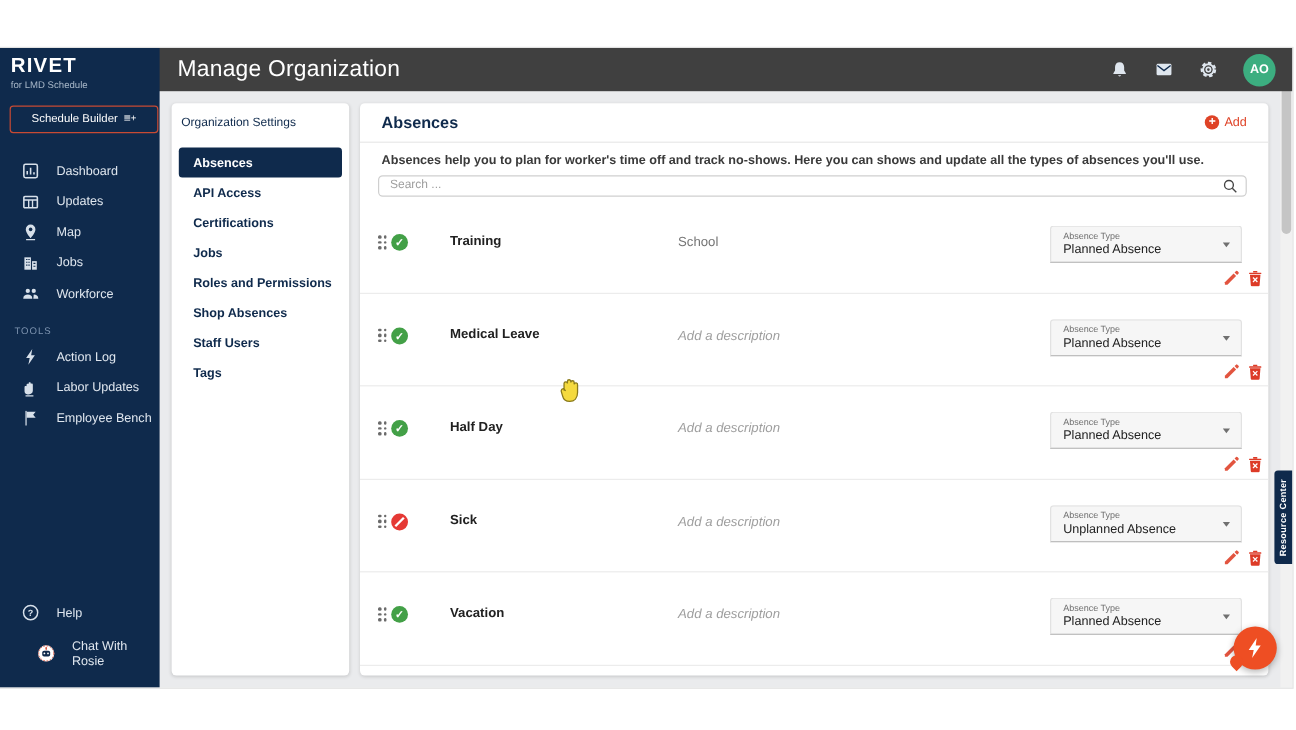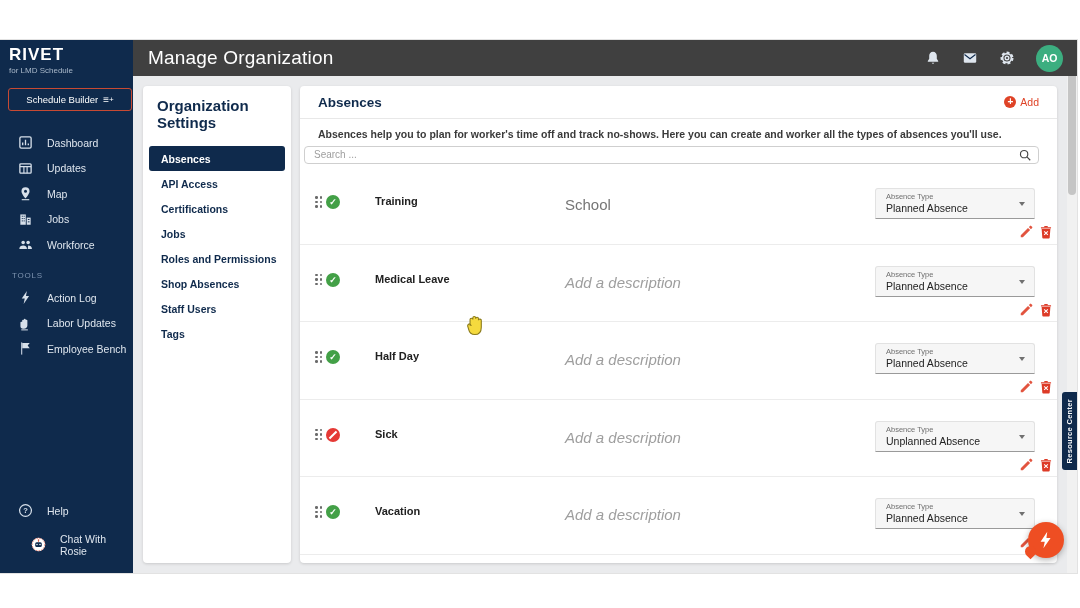--- a/index.html
+++ b/index.html
@@ -28,49 +28,49 @@
   .nav-item .ic{width:15px;height:15px;flex:0 0 15px;display:inline-block;}
   .tools-label{position:absolute;left:12px;top:231px;font-size:8px;color:#7d93af;letter-spacing:.8px;}
   .nav-item.help{position:absolute;left:0;top:458px;width:100%;}
   .nav-item.rosie{position:absolute;left:0;top:492px;width:100%;padding-left:31px;}
   .nav-item.rosie .ic,{width:18px;height:18px;}
 
   
   .main{position:absolute;left:133px;top:36px;right:10px;bottom:0;}
 
   .settings-card{position:absolute;left:10px;top:10px;width:148px;height:477px;background:#fff;border-radius:4px;box-shadow:0 1px 3px rgba(0,0,0,.14);padding-top:11px;}
-  .settings-title{font-size:15px;font-weight:700;color:#0f2a4c;padding-left:14px;}
+  .settings-title{font-size:10px;font-weight:400;color:#0f2a4c;padding-left:8px;}
   .settings-list{list-style:none;margin-top:15px;}
   .settings-item{height:25px;display:flex;align-items:center;padding-left:12px;font-size:10.5px;font-weight:700;color:#0f2a4c;cursor:pointer;border-radius:3px;margin:0 6px;}
   .settings-item.selected{background:#0f2a4c;color:#fff;}
 
   .content-card{position:absolute;left:167px;top:10px;width:757px;height:477px;background:#fff;border-radius:4px;box-shadow:0 1px 3px rgba(0,0,0,.14);overflow:hidden;}
   .content-head{position:absolute;left:18px;right:18px;top:0;height:32px;display:flex;align-items:center;justify-content:space-between;}
   .content-title{font-size:13.5px;font-weight:700;color:#0f2a4c;}
   .add-btn{display:flex;align-items:center;gap:4px;background:none;border:none;color:#df4327;font-size:10.5px;cursor:pointer;}
   .plus-circle{width:12px;height:12px;border-radius:50%;background:#df4327;color:#fff;font-size:10px;line-height:12px;text-align:center;font-weight:700;}
   .head-divider{position:absolute;left:0;right:0;top:32px;border:none;border-top:1px solid #e8e8e8;}
   .content-desc{position:absolute;left:18px;right:18px;top:42px;font-size:10.5px;font-weight:700;color:#3a3a3a;}
-  .searchbar{position:absolute;left:4px;right:18px;top:58px;height:18px;}
+  .searchbar{position:absolute;left:15px;right:18px;top:58px;height:18px;}
   .searchbar input{width:100%;height:100%;border:1px solid #cfcfcf;border-radius:4px;padding:0 28px 0 9px;font-size:10px;color:#444;outline:none;}
   .searchbar input::placeholder{color:#9e9e9e;}
   .search-icon{position:absolute;right:7px;top:4px;width:14px;height:14px;}
 
   
   .rows{position:absolute;left:0;right:0;top:81px;bottom:0;}
   .abs-row{position:relative;height:77.5px;border-bottom:1px solid #ececec;}
   .drag{position:absolute;left:15px;top:29px;display:grid;grid-template-columns:2.5px 2.5px;grid-auto-rows:2.5px;gap:2px;cursor:grab;}
   .drag i{width:2.5px;height:2.5px;background:#6b6b6b;border-radius:50%;}
   .status-icon{position:absolute;left:26px;top:28px;width:14px;height:14px;border-radius:50%;}
   .status-planned{background:#43a047;}
   .status-planned::before{content:"\2713";position:absolute;left:0;top:0;width:14px;height:14px;line-height:14px;text-align:center;color:#fff;font-size:9px;font-weight:700;}
   .status-unplanned{background:#e53935;}
   .status-unplanned::before{content:"";position:absolute;left:2px;top:6px;width:10px;height:2px;background:#fff;transform:rotate(-45deg);}
   .row-name{position:absolute;left:75px;top:28px;font-size:11px;font-weight:700;color:#212121;cursor:text;}
-  .row-desc{position:absolute;left:265px;top:29px;font-size:15px;cursor:text;}
+  .row-desc{position:absolute;left:265px;top:29px;font-size:11px;cursor:text;}
   .row-desc.is-value{color:#757575;}
   .row-desc.is-placeholder{color:#9e9e9e;font-style:italic;}
   .type-select{position:absolute;left:575px;top:21px;width:160px;height:31px;background:#f6f6f6;border:1px solid #e2e2e2;border-bottom:1px solid #9a9a9a;border-radius:3px 3px 0 0;cursor:pointer;}
   .type-label{position:absolute;left:10px;top:3px;font-size:7.5px;color:#6f6f6f;}
   .type-value{position:absolute;left:10px;bottom:4px;font-size:10.5px;color:#222;}
   .caret{position:absolute;right:9px;top:13px;width:0;height:0;border-left:3.5px solid transparent;border-right:3.5px solid transparent;border-top:4px solid #707070;}
   .row-actions{position:absolute;right:4px;top:58px;display:flex;gap:6px;}
   .row-actions button{background:none;border:none;width:14px;height:14px;padding:0;cursor:pointer;}
 
   
@@ -234,21 +234,21 @@
 
     <section class="content-card">
       <div class="content-head">
         <h1 class="content-title">Absences</h1>
         <button class="add-btn">
           <span class="plus-circle">+</span>
           <span>Add</span>
         </button>
       </div>
       <hr class="head-divider">
-      <p class="content-desc">Absences help you to plan for worker's time off and track no-shows. Here you can create and worker all the types of absences you'll use.</p>
+      <p class="content-desc">Absences help you to plan for worker's time off and track no-shows. Here you can shows and update all the types of absences you'll use.</p>
       <div class="searchbar">
         <input type="text" placeholder="Search ..." style="">
         <span class="search-icon"><svg viewBox="0 0 16 16" fill="none" stroke="#444" stroke-width="1.3">
               <circle cx="7" cy="7" r="4.2"></circle>
               <path d="M10.2 10.2 14 14"></path>
             </svg></span>
       </div>
 
       <div class="rows">
 

